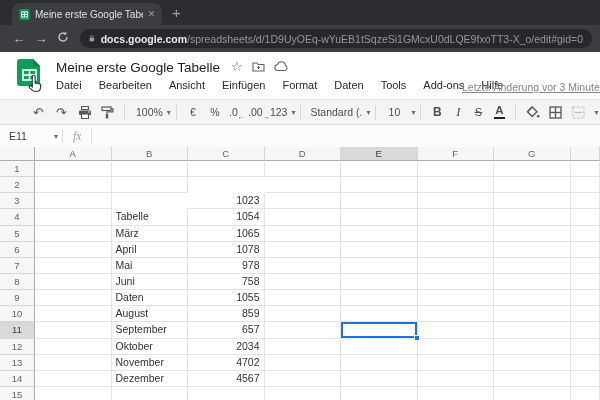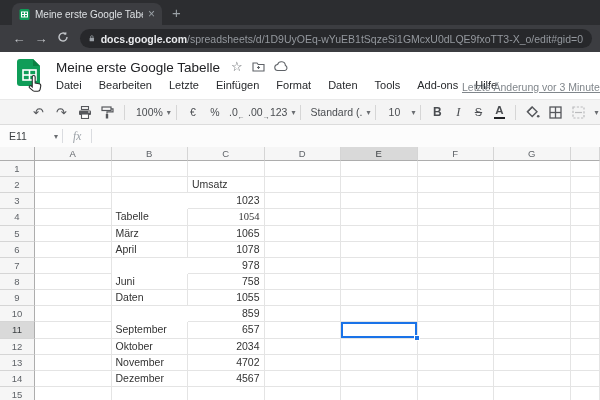--- a/index.html
+++ b/index.html
@@ -136,21 +136,21 @@
       <path d="M1 2 h4 l1.2 1.5 H12 v6.5 H1 z" fill="none" stroke="#5f6368" stroke-width="1.1"></path>
       <path d="M6.5 5 v3 M5 6.5 h3" stroke="#5f6368" stroke-width="1.1"></path>
     </svg>
     <svg width="15" height="11" viewBox="0 0 15 11">
       <path d="M4 9.5 a3 3 0 0 1 -.4-6 A4 4 0 0 1 11.4 4.6 A2.6 2.6 0 0 1 11 9.5 z" fill="none" stroke="#5f6368" stroke-width="1.1"></path>
     </svg>
   </div>
   <div class="menubar">
       <span class="menu-item">Datei</span>
       <span class="menu-item">Bearbeiten</span>
-      <span class="menu-item">Letzte</span>
+      <span class="menu-item">Ansicht</span>
       <span class="menu-item">Einfügen</span>
       <span class="menu-item">Format</span>
       <span class="menu-item">Daten</span>
       <span class="menu-item">Tools</span>
       <span class="menu-item">Add-ons</span>
       <span class="menu-item">Hilfe</span>
     </div>
   <a class="last-edit">Letzte Änderung vor 3 Minuten</a>
 </div>
 
@@ -273,36 +273,35 @@
     <div class="cell" style="grid-area: 2 / 2;"></div>
     <div class="cell" style="grid-area: 2 / 3;"></div>
     <div class="cell" style="grid-area: 2 / 4;"></div>
     <div class="cell" style="grid-area: 2 / 5;"></div>
     <div class="cell" style="grid-area: 2 / 6;"></div>
     <div class="cell" style="grid-area: 2 / 7;"></div>
     <div class="cell" style="grid-area: 2 / 8;"></div>
     <div class="cell" style="grid-area: 2 / 9;"></div>
     <div class="cell" style="grid-area: 3 / 2;"></div>
     <div class="cell" style="grid-area: 3 / 3;"></div>
-    <div class="cell" style="grid-area: 3 / 4;">Umsatz</div>
     <div class="cell" style="grid-area: 3 / 5;"></div>
     <div class="cell" style="grid-area: 3 / 6;"></div>
     <div class="cell" style="grid-area: 3 / 7;"></div>
     <div class="cell" style="grid-area: 3 / 8;"></div>
     <div class="cell" style="grid-area: 3 / 9;"></div>
     <div class="cell" style="grid-area: 4 / 2;"></div>
     <div class="cell num" style="grid-area: 4 / 4;">1023</div>
     <div class="cell" style="grid-area: 4 / 5;"></div>
     <div class="cell" style="grid-area: 4 / 6;"></div>
     <div class="cell" style="grid-area: 4 / 7;"></div>
     <div class="cell" style="grid-area: 4 / 8;"></div>
     <div class="cell" style="grid-area: 4 / 9;"></div>
     <div class="cell" style="grid-area: 5 / 2;"></div>
     <div class="cell" style="grid-area: 5 / 3;">Tabelle</div>
-    <div class="cell num" style="grid-area: 5 / 4; font-family: Liberation Serif, serif;">1054</div>
+    <div class="cell num" style="grid-area: 5 / 4;">1054</div>
     <div class="cell" style="grid-area: 5 / 5;"></div>
     <div class="cell" style="grid-area: 5 / 6;"></div>
     <div class="cell" style="grid-area: 5 / 7;"></div>
     <div class="cell" style="grid-area: 5 / 8;"></div>
     <div class="cell" style="grid-area: 5 / 9;"></div>
     <div class="cell" style="grid-area: 6 / 2;"></div>
     <div class="cell" style="grid-area: 6 / 3;">März</div>
     <div class="cell num" style="grid-area: 6 / 4;">1065</div>
     <div class="cell" style="grid-area: 6 / 5;"></div>
     <div class="cell" style="grid-area: 6 / 6;"></div>
@@ -311,20 +310,21 @@
     <div class="cell" style="grid-area: 6 / 9;"></div>
     <div class="cell" style="grid-area: 7 / 2;"></div>
     <div class="cell" style="grid-area: 7 / 3;">April</div>
     <div class="cell num" style="grid-area: 7 / 4;">1078</div>
     <div class="cell" style="grid-area: 7 / 5;"></div>
     <div class="cell" style="grid-area: 7 / 6;"></div>
     <div class="cell" style="grid-area: 7 / 7;"></div>
     <div class="cell" style="grid-area: 7 / 8;"></div>
     <div class="cell" style="grid-area: 7 / 9;"></div>
     <div class="cell" style="grid-area: 8 / 2;"></div>
+    <div class="cell" style="grid-area: 8 / 3;">Mai</div>
     <div class="cell num" style="grid-area: 8 / 4;">978</div>
     <div class="cell" style="grid-area: 8 / 5;"></div>
     <div class="cell" style="grid-area: 8 / 6;"></div>
     <div class="cell" style="grid-area: 8 / 7;"></div>
     <div class="cell" style="grid-area: 8 / 8;"></div>
     <div class="cell" style="grid-area: 8 / 9;"></div>
     <div class="cell" style="grid-area: 9 / 2;"></div>
     <div class="cell" style="grid-area: 9 / 3;">Juni</div>
     <div class="cell num" style="grid-area: 9 / 4;">758</div>
     <div class="cell" style="grid-area: 9 / 5;"></div>
@@ -334,20 +334,21 @@
     <div class="cell" style="grid-area: 9 / 9;"></div>
     <div class="cell" style="grid-area: 10 / 2;"></div>
     <div class="cell" style="grid-area: 10 / 3;">Daten</div>
     <div class="cell num" style="grid-area: 10 / 4;">1055</div>
     <div class="cell" style="grid-area: 10 / 5;"></div>
     <div class="cell" style="grid-area: 10 / 6;"></div>
     <div class="cell" style="grid-area: 10 / 7;"></div>
     <div class="cell" style="grid-area: 10 / 8;"></div>
     <div class="cell" style="grid-area: 10 / 9;"></div>
     <div class="cell" style="grid-area: 11 / 2;"></div>
+    <div class="cell" style="grid-area: 11 / 3;">August</div>
     <div class="cell num" style="grid-area: 11 / 4;">859</div>
     <div class="cell" style="grid-area: 11 / 5;"></div>
     <div class="cell" style="grid-area: 11 / 6;"></div>
     <div class="cell" style="grid-area: 11 / 7;"></div>
     <div class="cell" style="grid-area: 11 / 8;"></div>
     <div class="cell" style="grid-area: 11 / 9;"></div>
     <div class="cell" style="grid-area: 12 / 2;"></div>
     <div class="cell" style="grid-area: 12 / 3;">September</div>
     <div class="cell num" style="grid-area: 12 / 4;">657</div>
     <div class="cell" style="grid-area: 12 / 5;"></div>

